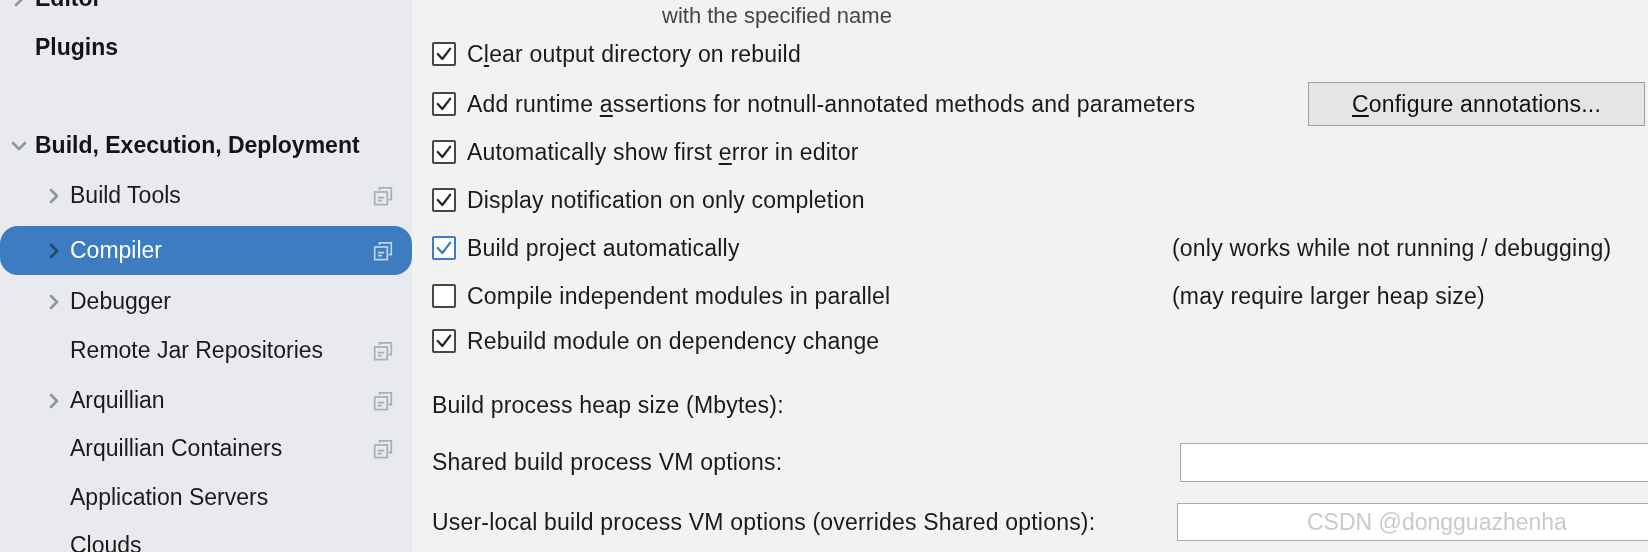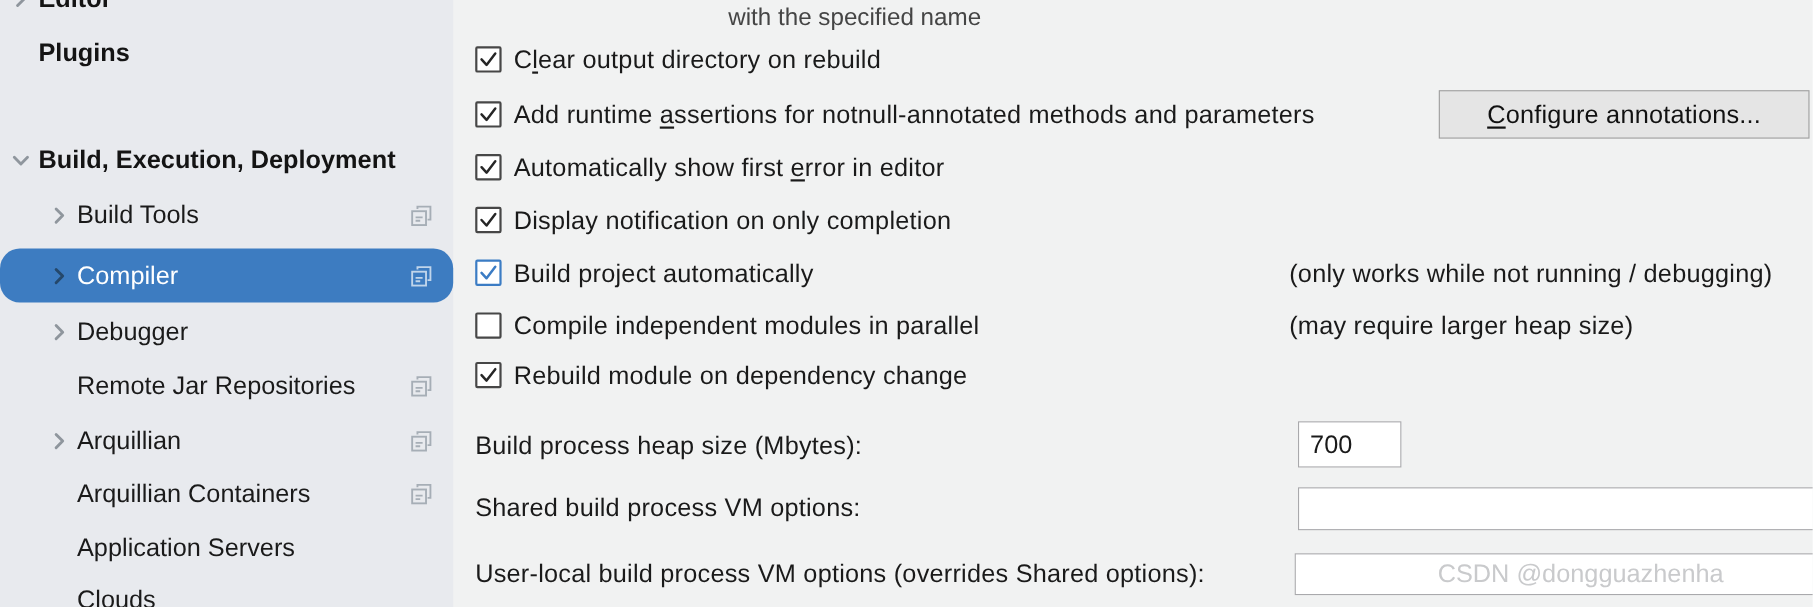--- a/index.html
+++ b/index.html
@@ -224,21 +224,20 @@
     <div class="mrow" style="top:317px">
       <span class="cb checked">
           <svg width="20" height="20" viewBox="0 0 24 24">
             <path d="M4.5 12 L10 18 L19.5 5.5"></path>
           </svg>
         </span>
       <span><span>Rebuild module on dependency change</span></span>
     </div>
 
     <div class="flabel" style="top:405px">Build process heap size (Mbytes):</div>
-    <input class="tfield" style="left: 768px; top: 383px; width: 94px; height: 42px;" value="700">
 
     <div class="flabel" style="top:462px">Shared build process VM options:</div>
     <input class="tfield" style="left: 768px; top: 443px; width: 520px; height: 39px;" value="">
 
     <div class="flabel" style="top:522px">User-local build process VM options (overrides Shared options):</div>
     <input class="tfield" style="left: 765px; top: 503px; width: 523px; height: 38px;" value="">
 
     <div class="watermark">CSDN @dongguazhenha</div>
 
   </div>

